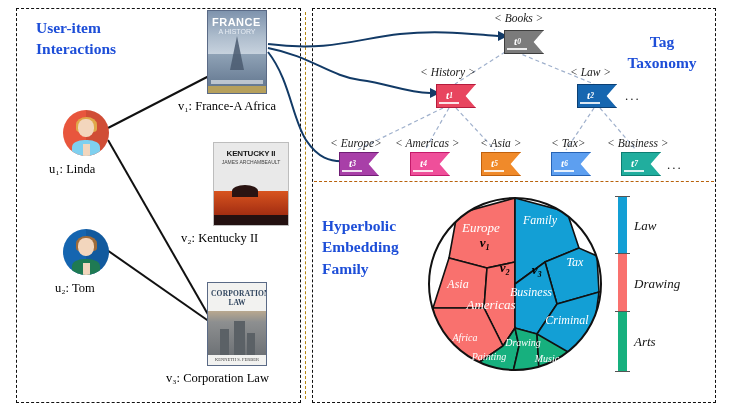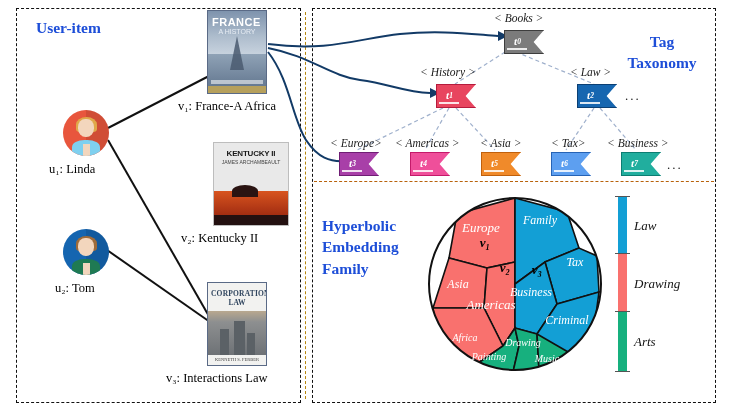--- a/index.html
+++ b/index.html
@@ -143,20 +143,21 @@
 </head>
 <body>
 
 <div class="panel" id="left-panel"></div>
 <div class="panel" id="right-panel"></div>
 <div id="vertical-divider"></div>
 <div id="horizontal-divider"></div>
 
 <div class="heading" id="title-user-item">
   <div>User-item</div>
+  <div>Interactions</div>
 </div>
 <div class="heading" id="title-tag-tax">
   <div>Tag</div>
   <div>Taxonomy</div>
 </div>
 <div class="heading" id="title-hyper">
   <div>Hyperbolic</div>
   <div>Embedding</div>
   <div>Family</div>
 </div>
@@ -230,21 +231,21 @@
 
 <div class="book" id="book-corp">
   <div class="t1">CORPORATION</div>
   <div class="t2">LAW</div>
   <div class="city"></div>
   <div class="b1"></div>
   <div class="b2"></div>
   <div class="b3"></div>
   <div class="auth">KENNETH S. FERBER</div>
 </div>
-<div class="caption" id="cap-corp">v₃: Interactions Law</div>
+<div class="caption" id="cap-corp">v₃: Corporation Law</div>
 
 <div class="tagname" style="left:494px;top:12px;">&lt; Books &gt;</div>
 <div class="tag" style="left:504px;top:30px;">
   <div class="flagbody" style="background:#7b7b7b;border:1.4px solid #3d3d3d;"></div>
   <div class="lbl">
       <span>t</span>
       <span class="s">0</span>
     </div>
   <div class="under"></div>
 </div>

